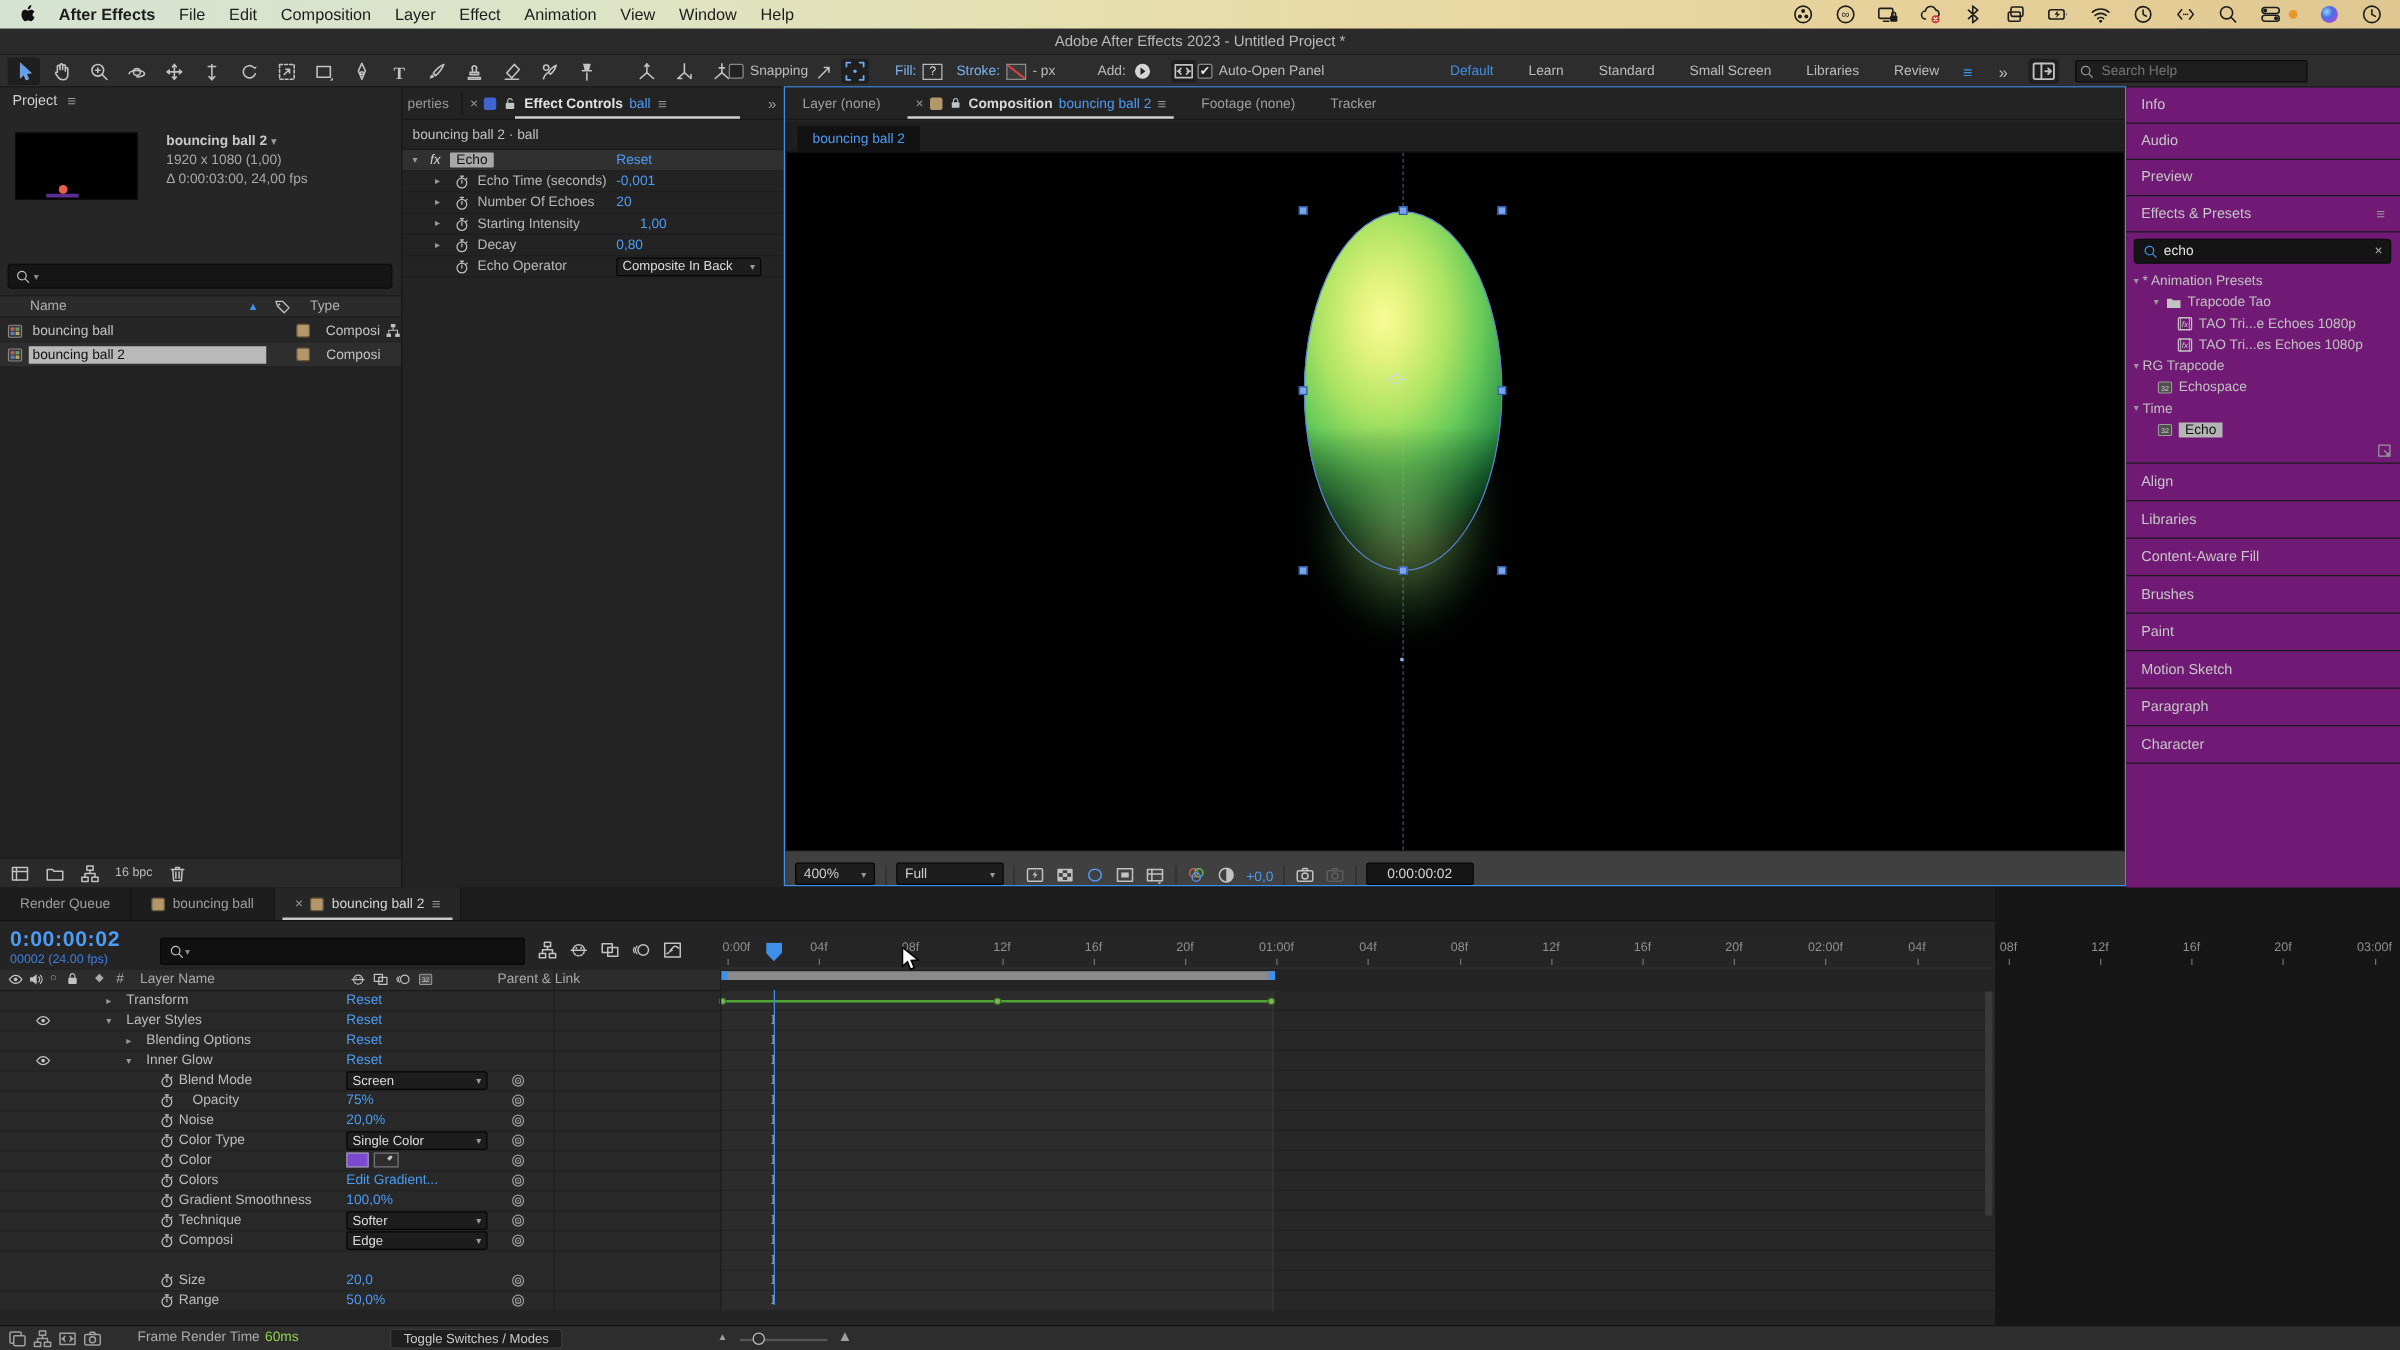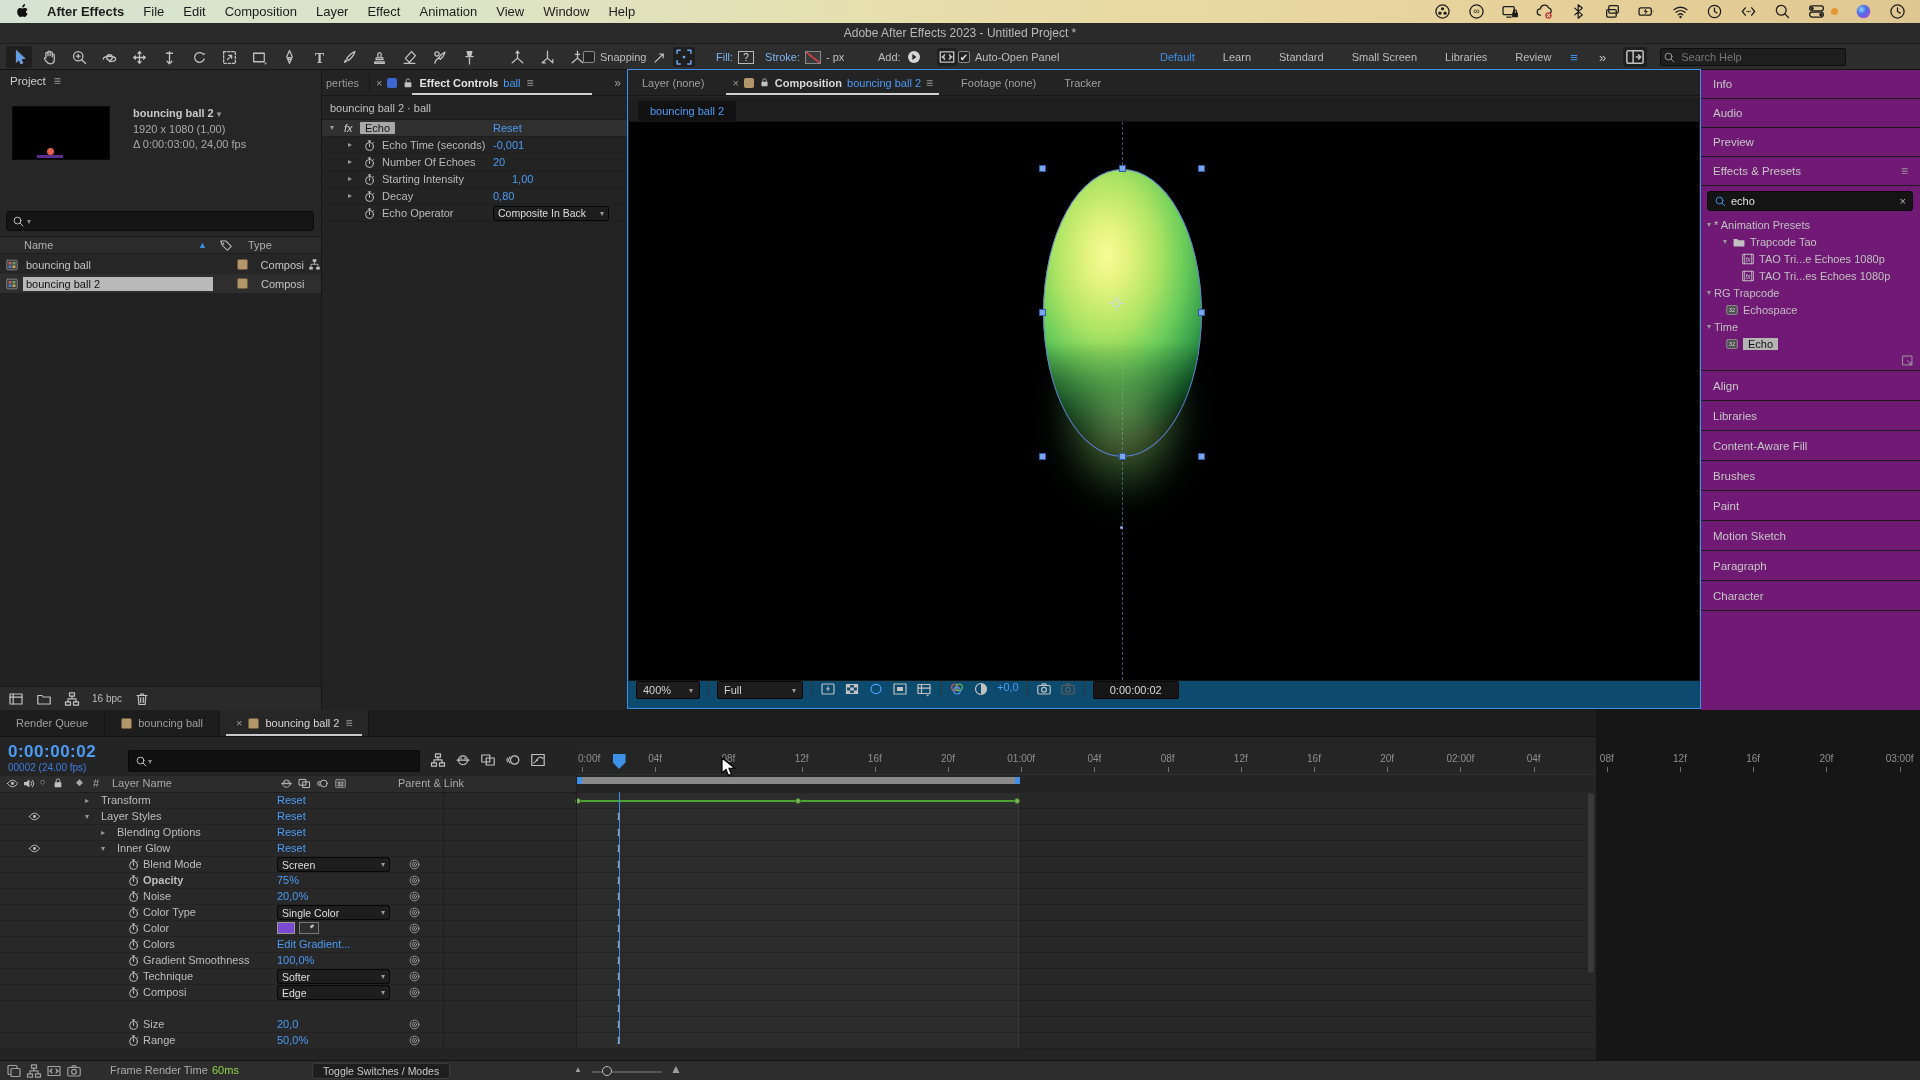--- a/index.html
+++ b/index.html
@@ -91,21 +91,21 @@
   #ball-trail { position:absolute; left:396px; top:215px; width:196px; height:260px; filter:blur(11px);
     background:radial-gradient(50% 50% at 50% 28%, rgba(195,235,135,.6), rgba(120,195,95,.3) 45%, rgba(45,125,65,.14) 65%, transparent 80%); }
   #ball-core { position:absolute; left:414px; top:47px; width:159px; height:288px; border-radius:50%;
     background:radial-gradient(85% 70% at 40% 30%, #f7fc96 0%, #e2f37c 16%, #aee463 38%, #69cc5a 58%, #389f4b 76%, #136f33 89%, rgba(8,58,24,.25) 97%, rgba(0,0,0,0) 100%);
     -webkit-mask-image:linear-gradient(180deg,#000 60%, rgba(0,0,0,.55) 78%, transparent 97%);
             mask-image:linear-gradient(180deg,#000 60%, rgba(0,0,0,.55) 78%, transparent 97%); }
   #mask-outline { position:absolute; left:414px; top:47px; width:159px; height:288px; border:1px solid #5b82d6; border-radius:50%; }
   .handle { position:absolute; width:7px; height:7px; background:#7ba6ea; border:1px solid #2c5aa8; }
   #anchor { position:absolute; left:480px; top:174px; width:15px; height:15px; }
   #path-dot { position:absolute; left:491px; top:404px; width:3px; height:3px; border-radius:50%; background:#90b1e8; }
-  #viewer-bottom { position:absolute; left:0; bottom:0; width:100%; height:28px; background:#0c4a6e; border-top:1px solid #151515; display:flex; align-items:flex-start; padding:0 8px; gap:8px; color:#bdbdbd; }
+  #viewer-bottom { position:absolute; left:0; bottom:0; width:100%; height:28px; background:#404040; border-top:1px solid #151515; display:flex; align-items:flex-end; padding:0 8px; gap:8px; color:#bdbdbd; }
   .vb-box { height:18px; background:#1d1d1d; border:1px solid #060606; border-radius:2px; display:flex; align-items:center; justify-content:space-between; padding:0 6px; color:#cfcfcf; gap:8px; }
   .vdiv { width:1px; height:16px; background:#161616; border-right:1px solid #333; }
   .tc-box { height:18px; min-width:86px; background:#161616; border:1px solid #060606; border-radius:2px; display:flex; align-items:center; justify-content:center; color:#d8d8d8; }
 
   
   #sidebar { left:1701px; top:70px; width:219px; height:640px; background:#701a75; }
   .side-head { height:29px; border-bottom:1px solid #1a1a1a; display:flex; align-items:center; padding:0 12px; color:#c6c6c6; font-size:11.5px; }
   #ep-search { position:absolute; left:6px; top:121px; width:206px; height:20px; background:#141414; border:1px solid #0b0b0b; border-radius:3px; display:flex; align-items:center; gap:4px; padding:0 6px; color:#e3e3e3; }
   #ep-tree { position:absolute; left:0; top:146px; width:219px; }
   .tree-row { height:17px; display:flex; align-items:center; color:#c0c0c0; white-space:nowrap; }
@@ -1086,21 +1086,21 @@
             </svg>
           </span>
         </div>
         <div class="tl-rowL" style="top: 80px;">
           <span class="ic" style="position: absolute; left: 127px; top: 1px; width: 13px; height: 13px;">
             <svg viewBox="0 0 16 16">
               <circle cx="8" cy="9.2" r="4.8"></circle>
               <path d="M8 9.2V6.3M6.5 2.4h3M8 2.4v2M12 5.4l1.1-1.1"></path>
             </svg>
           </span>
-          <span style="left: 143px; font-weight: bold;">Opacity</span>
+          <span style="left: 154px;">Opacity</span>
           <span class="val" style="left: 277px;">75%</span>
           <span class="ic" style="position: absolute; left: 408px; top: 1px; width: 13px; height: 13px; color: rgb(154, 154, 154);">
             <svg viewBox="0 0 16 16">
               <circle cx="8" cy="8" r="5.4"></circle>
               <circle cx="8" cy="8" r="2.6"></circle>
               <circle cx="8" cy="8" r=".8" fill="currentColor" stroke="none"></circle>
             </svg>
           </span>
         </div>
         <div class="tl-rowL" style="top: 96px;">

